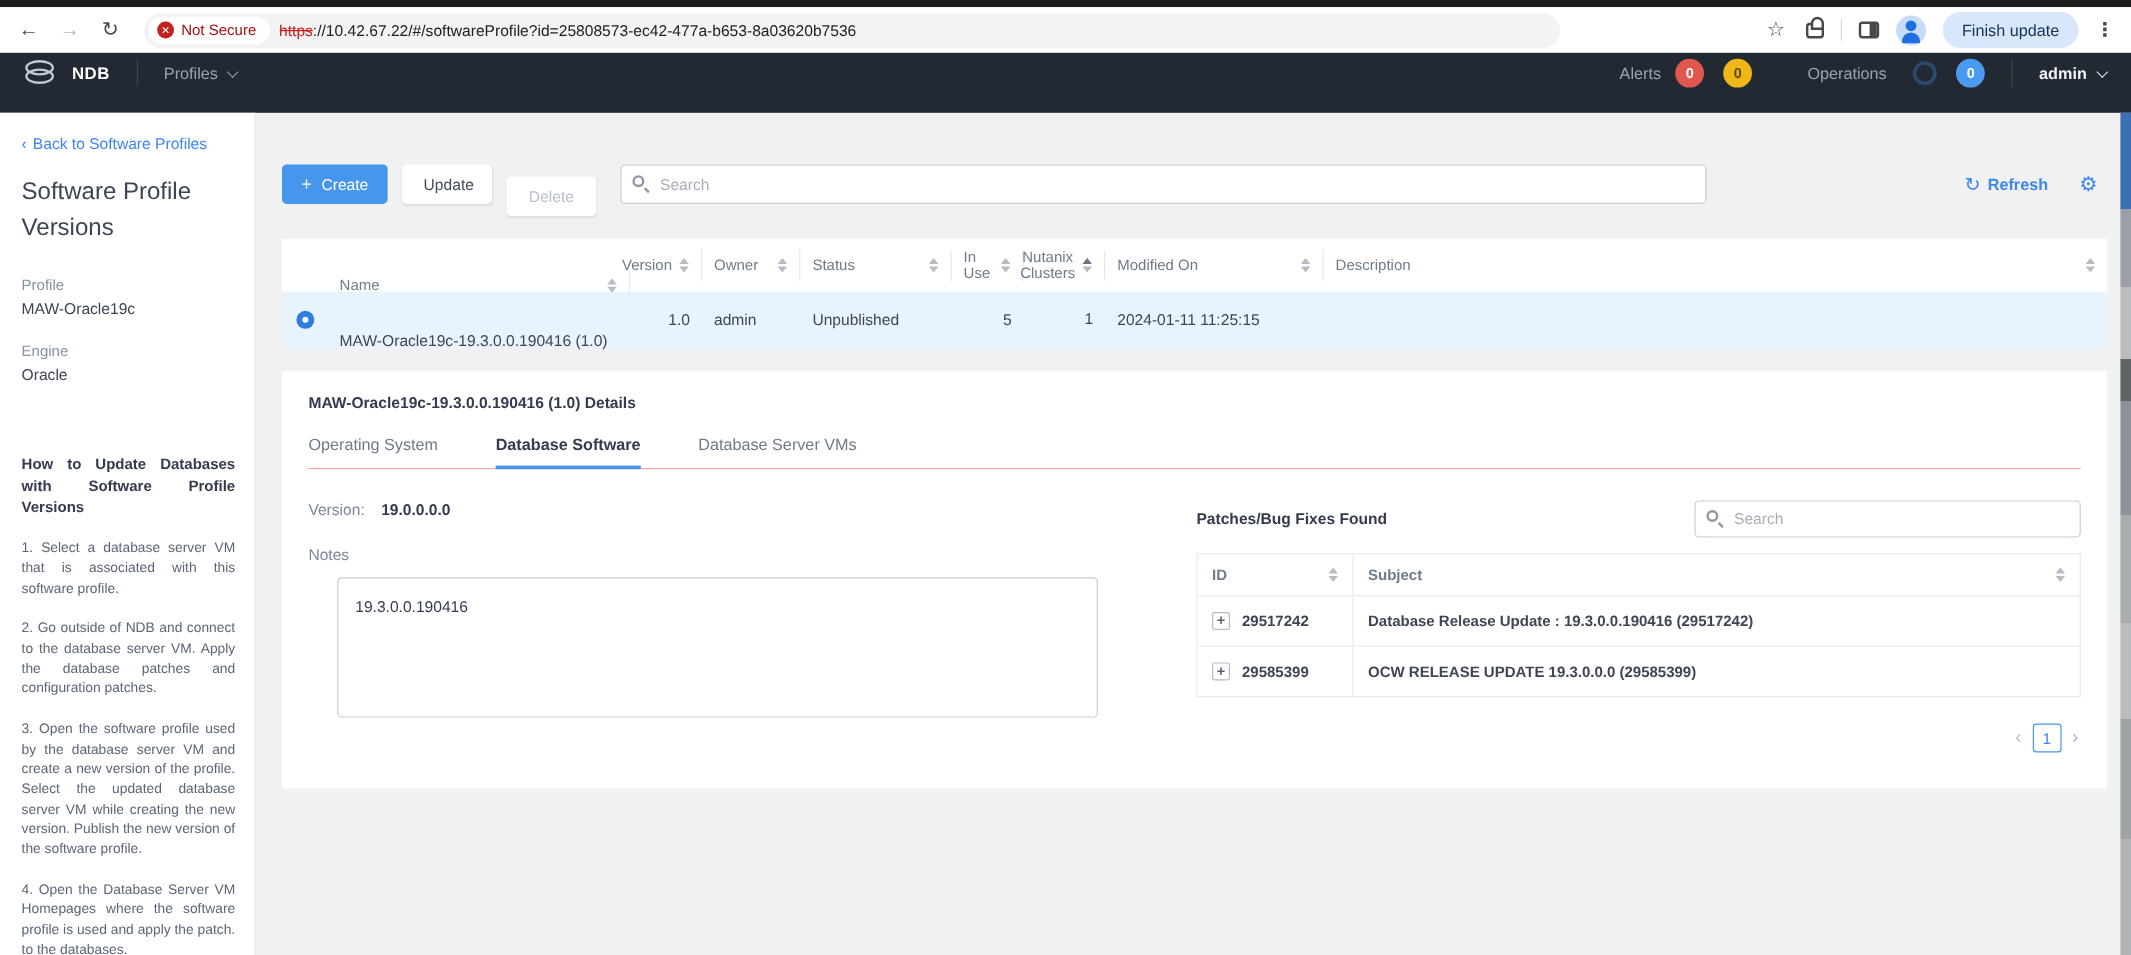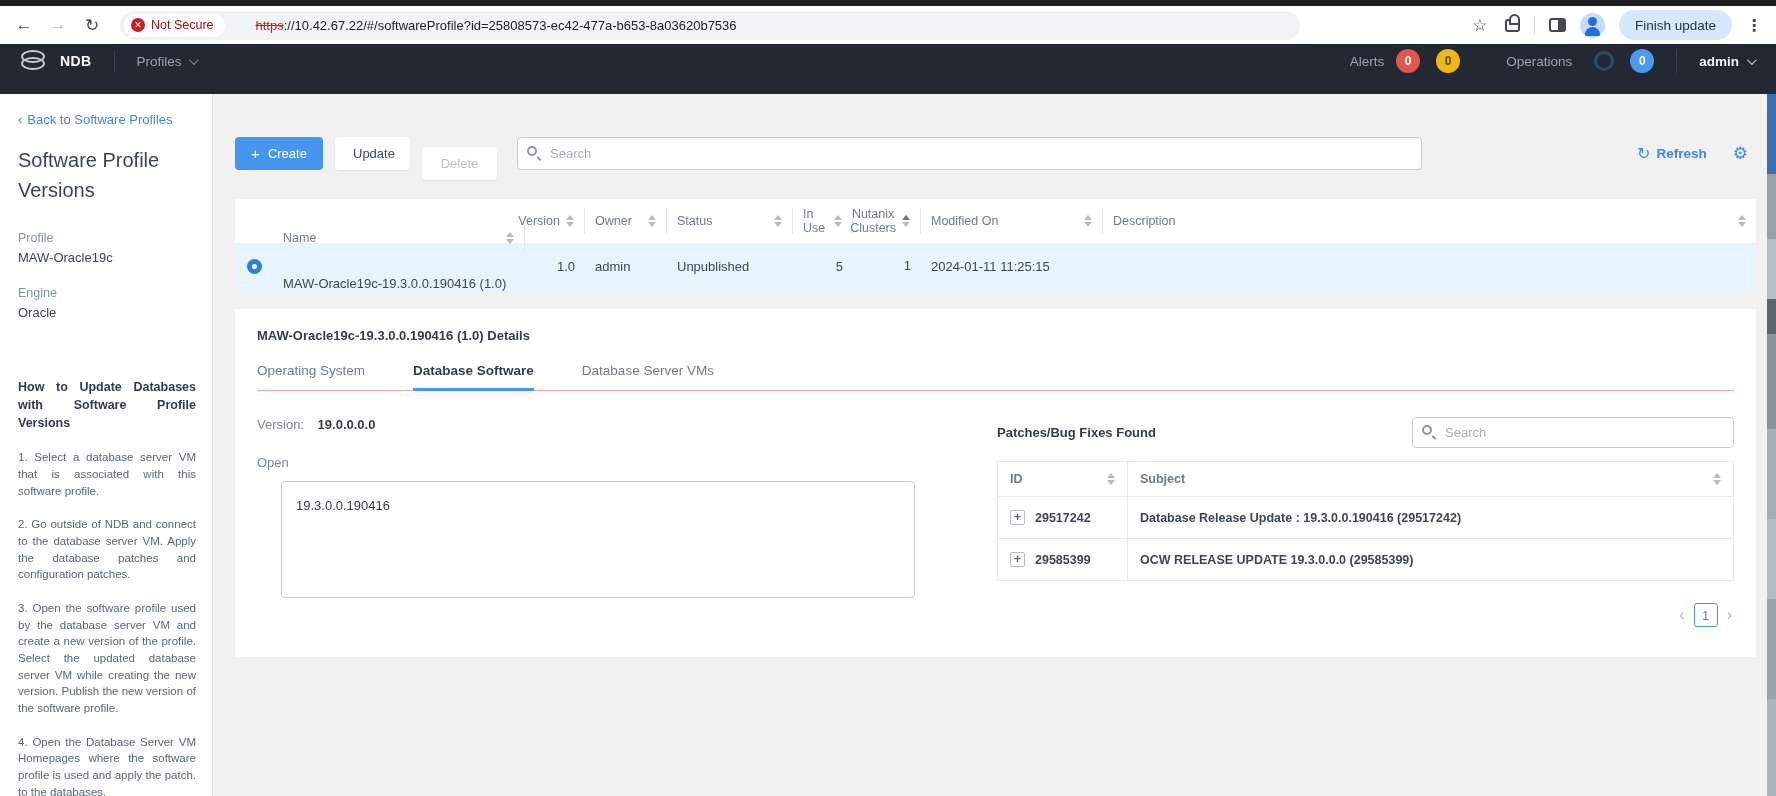--- a/index.html
+++ b/index.html
@@ -14,21 +14,21 @@
                font-size:17px; color:#45494e; border-radius:50%; }
   .nav-arrow.disabled { color:#b4b8bd; }
   .urlbar { flex:1; height:29px; background:#f1f3f4; border-radius:15px; display:flex; align-items:center;
             padding:0 12px 0 4px; margin:0 8px; max-width:1180px; }
   .notsecure-chip { background:#fff; border-radius:13px; height:23px; display:flex; align-items:center;
                     gap:6px; padding:0 11px 0 7px; margin-right:8px; }
   .notsecure-icon { width:14px; height:14px; border-radius:50%; background:#c5221f; color:#fff;
                     font-size:9px; line-height:14px; text-align:center; font-weight:bold; }
   .notsecure-text { color:#a50e0e; font-size:12.5px; }
   .url-text { font-size:13px; color:#202124; white-space:nowrap; overflow:hidden; }
-  .url-scheme { color:#c5221f; text-decoration:line-through;margin-left:23px; }
+  .url-scheme { color:#c5221f; text-decoration:line-through; }
   .chrome-right { display:flex; align-items:center; gap:14px; margin-left:auto; }
   .chrome-icon { color:#45494e; font-size:17px; width:22px; text-align:center; }
   .ext-icon { width:15px; height:13px; border:2px solid #45494e; border-radius:3px; position:relative; }
   .ext-icon::before { content:""; position:absolute; width:7px; height:7px; border:2px solid #45494e;
                       border-radius:50% 50% 0 0; top:-7px; left:2px; background:#fff;}
   .sidepanel-icon { width:17px; height:14px; border:2px solid #45494e; border-radius:3px; position:relative;}
   .sidepanel-icon::after { content:""; position:absolute; right:0; top:0; bottom:0; width:6px; background:#45494e;}
   .chrome-divider { width:1px; height:18px; background:#d6d9dc; }
   .avatar { width:25px; height:25px; border-radius:50%; background:#c7dcf8; position:relative; overflow:hidden;}
   .avatar::before { content:""; position:absolute; width:9px; height:9px; background:#1f6fe0; border-radius:50%;
@@ -336,21 +336,21 @@
           <span class="tab active">Database Software</span>
           <span class="tab">Database Server VMs</span>
         </div>
 
         <div class="details-body">
           <div class="col-left">
             <div class="version-line">
               <span class="lbl">Version:</span>
               <span class="val">19.0.0.0.0</span>
             </div>
-            <div class="notes-label">Open</div>
+            <div class="notes-label">Notes</div>
             <div class="notes-box">19.3.0.0.190416</div>
           </div>
 
           <div class="col-right">
             <div class="patches-head">
               <span class="patches-title">Patches/Bug Fixes Found</span>
               <span class="p-search">
                 <span class="mag"></span>
                 <input type="text" placeholder="Search" style="">
               </span>

